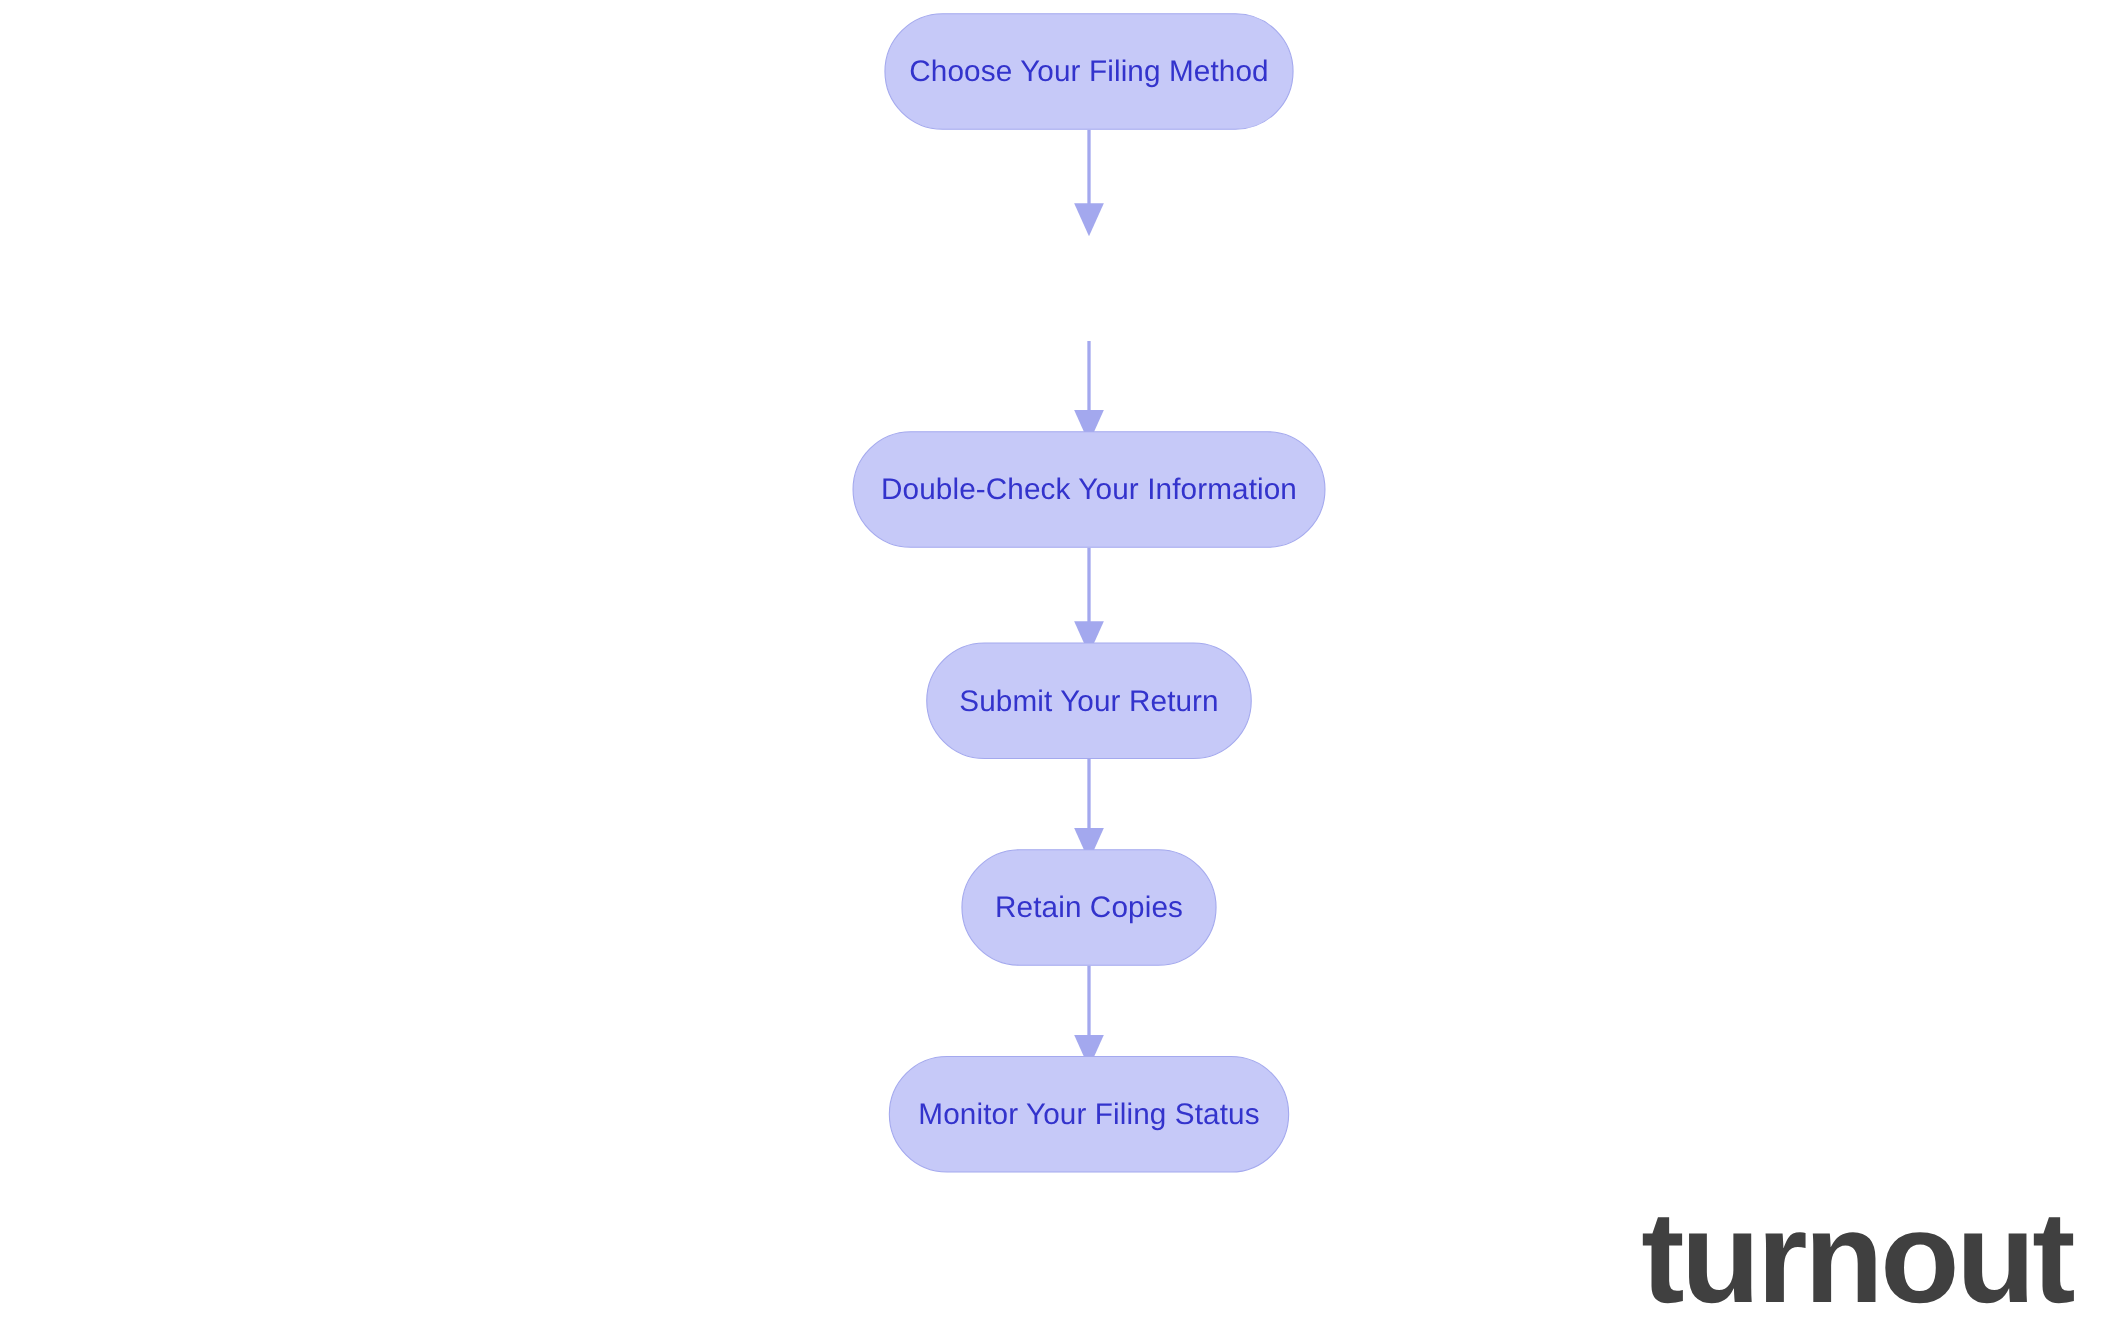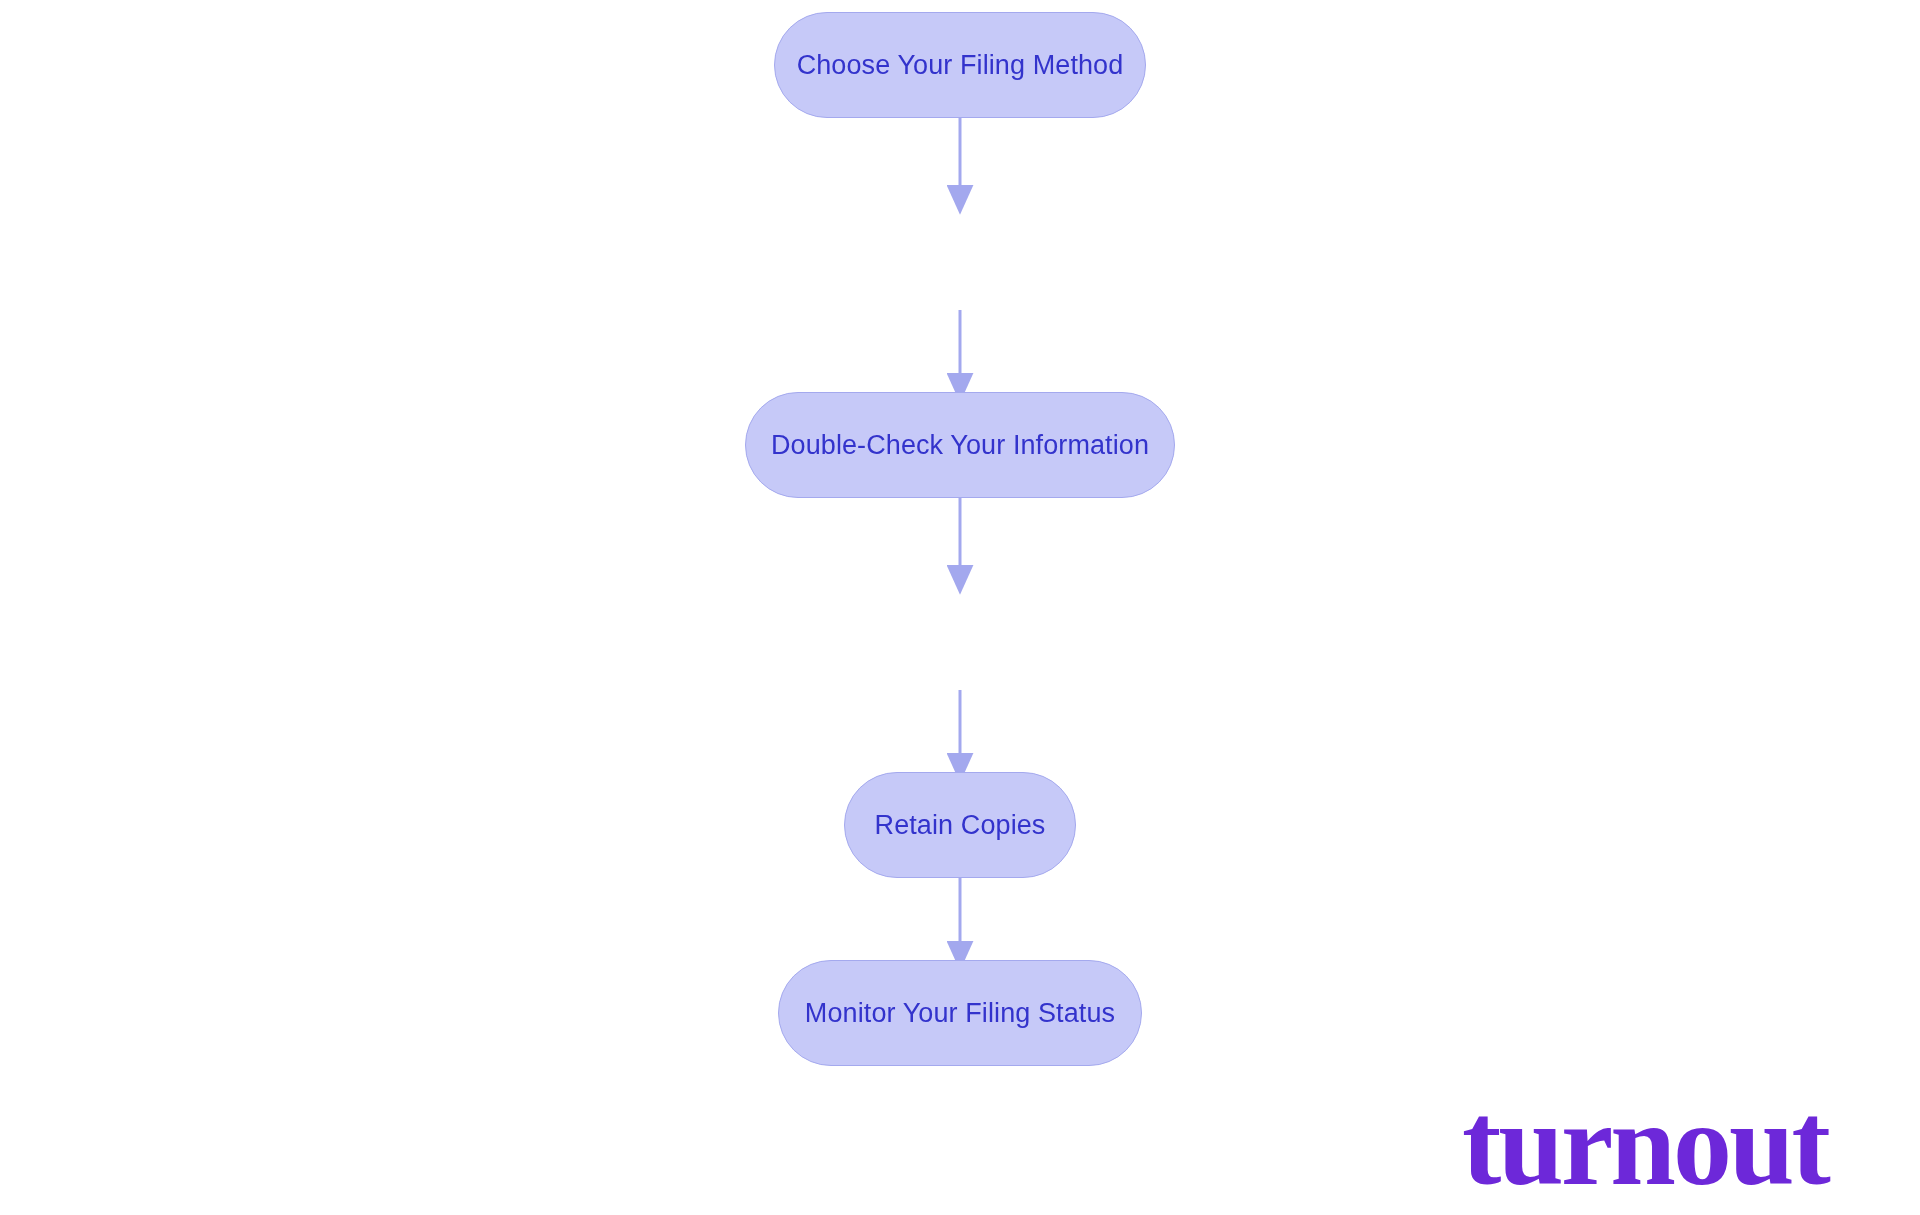--- a/index.html
+++ b/index.html
@@ -13,20 +13,21 @@
     position: relative;
     overflow: hidden;
     font-family: "Liberation Sans", sans-serif;
   }
 
   #flow-canvas {
     position: absolute;
     inset: 0;
     width: 1800px;
     height: 1215px;
+    margin-left: 30px;
   }
 
   
   #connector-layer {
     position: absolute;
     left: 0;
     top: 0;
     width: 1920px;
     height: 1215px;
     pointer-events: none;
@@ -59,24 +60,24 @@
 
   
   #brand-logo {
     position: absolute;
     left: 1462px;
     top: 1092px;
     width: 420px;
     height: 105px;
   }
   #brand-logo-text {
-    font-family: Liberation Serif, serif;
+    font-family: Liberation Sans, sans-serif;
     font-size: 118px;
     font-weight: 700;
-    color: #6d28d9;
+    color: #404040;
     line-height: 105px;
     letter-spacing: -3px;
     white-space: nowrap;
     user-select: none;
   }
 </style>
 </head>
 <body>
 
 <div id="flow-canvas">
@@ -97,20 +98,23 @@
 
   <div class="flow-node" style="left:960px; top:12px; width:372px;">
     <span class="flow-node-label">Choose Your Filing Method</span>
   </div>
 
 
   <div class="flow-node" style="left:960px; top:392px; width:430px;text-align:right;">
     <span class="flow-node-label">Double-Check Your Information</span>
   </div>
 
+  <div class="flow-node" style="left:960px; top:584px; width:296px;">
+    <span class="flow-node-label">Submit Your Return</span>
+  </div>
 
   <div class="flow-node" style="left:960px; top:960px; width:364px;">
     <span class="flow-node-label">Monitor Your Filing Status</span>
   </div>
 
   <div class="flow-node" style="left:960px; top:772px; width:232px;">
     <span class="flow-node-label">Retain Copies</span>
   </div>
 
   <div id="brand-logo">

